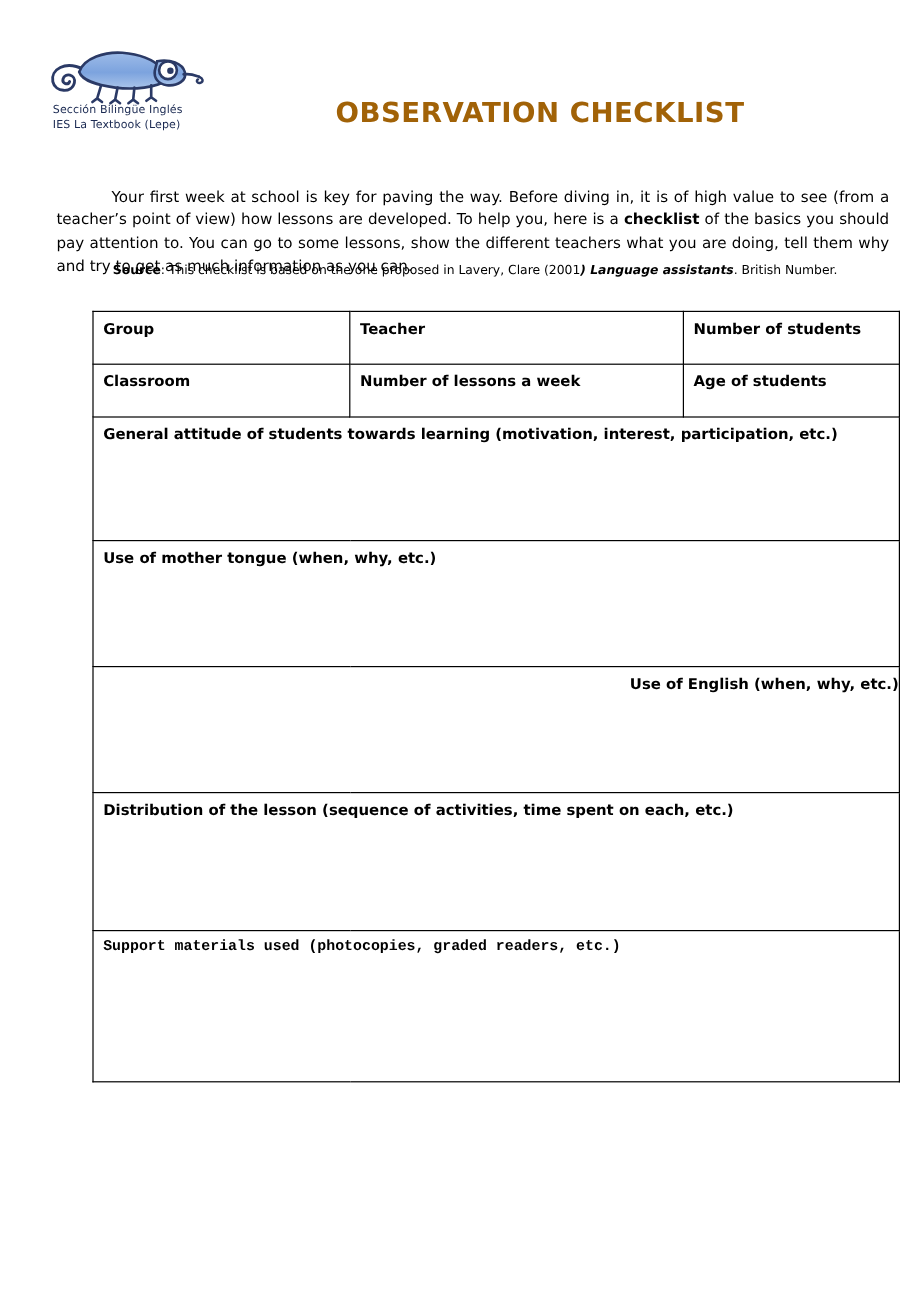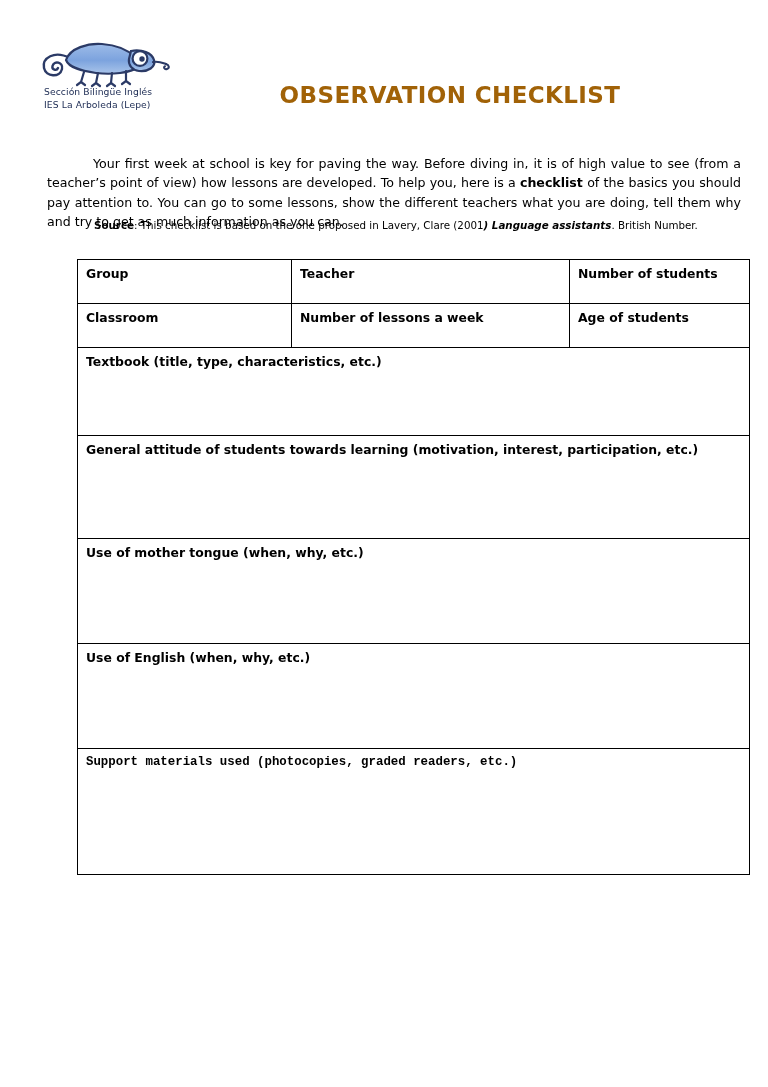--- a/index.html
+++ b/index.html
@@ -104,21 +104,21 @@
     line-height: 15px;
   }
   .col-a { width: 205px; }
   .col-b { width: 269px; }
   .col-c { width: 171px; }
 
   .r-info  { height: 44px; }
   .r-tb    { height: 88px; }
   .r-ga    { height: 103px; }
   .r-mt    { height: 105px; }
-  .r-ue    { height: 105px; }
+  .r-ue    { height: 105px; text-align: right; }
   .r-dl    { height: 115px; }
   .r-sm    { height: 126px; font-family: Liberation Mono, monospace; }
 </style>
 </head>
 <body>
 
 <div id="logo">
   <div id="logo-mark">
     <svg width="136" height="52" viewBox="0 0 136 52" xmlns="http://www.w3.org/2000/svg">
       <defs>
@@ -142,21 +142,21 @@
       <circle cx="106" cy="23" r="2.7" fill="#2b3a66"></circle>
 
       <path d="M48 36 L45 46 M45 46 L41 49 M45 46 L49 49" fill="none" stroke="#2b3a66" stroke-width="2.2" stroke-linecap="round"></path>
       <path d="M62 37 L60 47 M60 47 L56 50 M60 47 L64 50" fill="none" stroke="#2b3a66" stroke-width="2.2" stroke-linecap="round"></path>
       <path d="M76 37 L75 47 M75 47 L71 50 M75 47 L79 50" fill="none" stroke="#2b3a66" stroke-width="2.2" stroke-linecap="round"></path>
       <path d="M90 35 L90 45 M90 45 L86 48 M90 45 L94 48" fill="none" stroke="#2b3a66" stroke-width="2.2" stroke-linecap="round"></path>
     </svg>
   </div>
   <div id="logo-text">
     <div>Sección Bilingüe Inglés</div>
-    <div>IES La Arboleda (Lepe)</div>
+    <div>IES La Textbook (Lepe)</div>
   </div>
 </div>
 
 <div id="title">OBSERVATION CHECKLIST</div>
 
 <p id="intro"><span>Your first week at school is key for paving the way. Before diving in, it is of high value to see (from a teacher’s point of view) how lessons are developed. To help you, here is a </span><b>checklist</b><span> of the basics you should pay attention to. You can go to some lessons, show the different teachers what you are doing, tell them why and try to get as much information as you can.</span></p>
 
 <div id="source"><span class="s-label">Source</span><span>: This checklist is based on the one proposed  in Lavery, Clare (2001</span><span class="s-ital">) Language assistants</span><span>. British Number.</span></div>
 
 <table id="checklist-table">
@@ -164,29 +164,29 @@
     <tr class="r-info">
       <td class="col-a">Group</td>
       <td class="col-b">Teacher</td>
       <td class="col-c">Number of students</td>
     </tr>
     <tr class="r-info">
       <td class="col-a">Classroom</td>
       <td class="col-b">Number of lessons a week</td>
       <td class="col-c">Age of students</td>
     </tr>
-    <tr class="r-tb">
-      <td colspan="3">Textbook (title, type, characteristics, etc.)</td>
-    </tr>
     <tr class="r-ga">
       <td colspan="3">General attitude of students towards learning (motivation, interest, participation, etc.)</td>
     </tr>
     <tr class="r-mt">
       <td colspan="3">Use of mother tongue (when, why, etc.)</td>
     </tr>
     <tr class="r-ue">
       <td colspan="3">Use of English (when, why, etc.)</td>
     </tr>
+    <tr class="r-dl">
+      <td colspan="3">Distribution of the lesson (sequence of activities, time spent on each, etc.)</td>
+    </tr>
     <tr class="r-sm">
       <td colspan="3">Support materials used (photocopies, graded readers, etc.)</td>
     </tr>
   </tbody>
 </table>
 
 </body></html>

